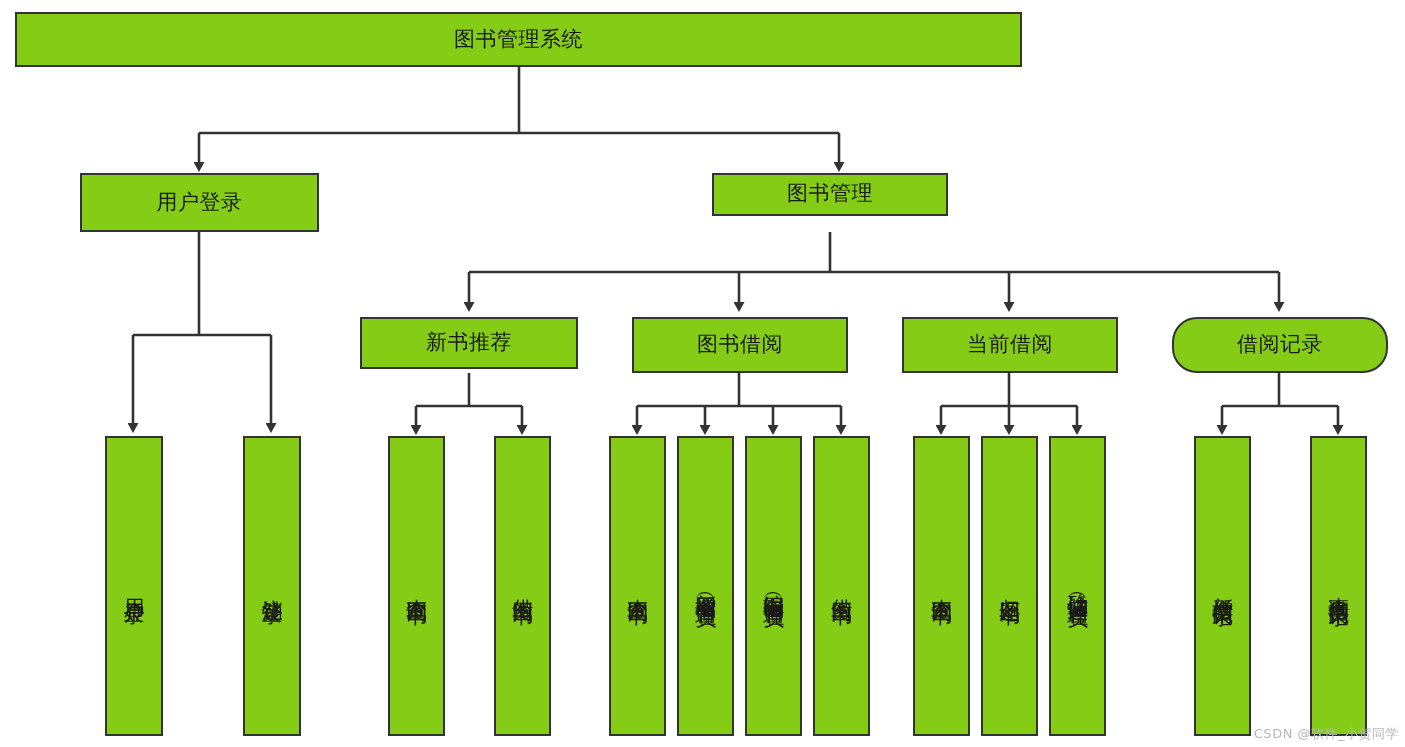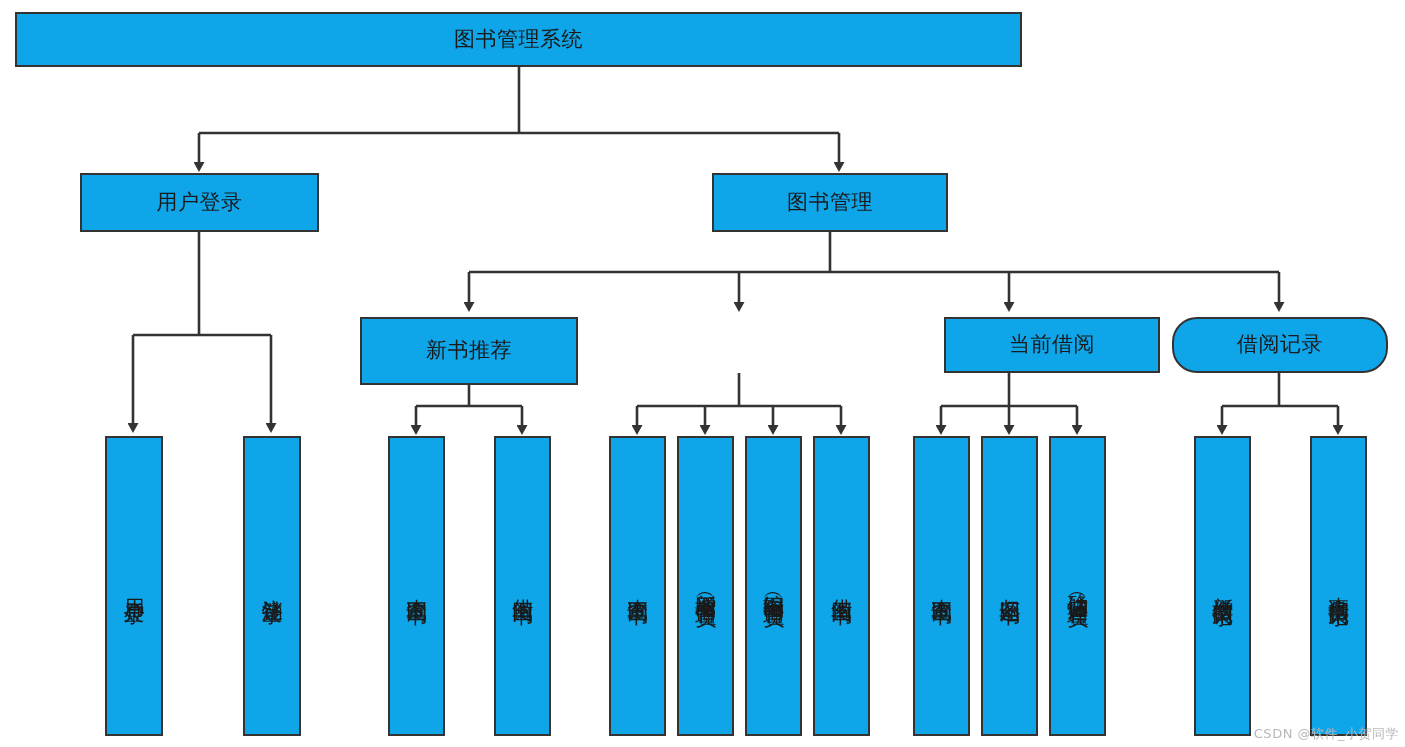--- a/index.html
+++ b/index.html
@@ -21,21 +21,21 @@
     position: absolute;
     left: 0;
     top: 0;
     width: 1405px;
     height: 747px;
   }
   .node {
     position: absolute;
     box-sizing: border-box;
     border: 2px solid #333333;
-    background: #0ea5e9;
+    background: #84cc16;
     display: flex;
     align-items: center;
     justify-content: center;
     color: #1a1a1a;
   }
   .node.horiz {
     font-size: 21px;
     line-height: 1.2;
     letter-spacing: 0.5px;
   }
@@ -119,28 +119,31 @@
     </g>
   </svg>
 
   <div class="node horiz" style="left:15px; top:12px; width:1007px; height:55px;">
     <span>图书管理系统</span>
   </div>
 
   <div class="node horiz" style="left:80px; top:173px; width:239px; height:59px;">
     <span>用户登录</span>
   </div>
-  <div class="node horiz" style="left:712px; top:173px; width:236px; height:59px;">
+  <div class="node horiz" style="left:712px; top:173px; width:236px; height:43px;font-family:Liberation Mono, monospace;">
     <span>图书管理</span>
   </div>
 
-  <div class="node horiz" style="left:360px; top:317px; width:218px; height:68px;">
+  <div class="node horiz" style="left:360px; top:317px; width:218px; height:52px;">
     <span>新书推荐</span>
   </div>
-  <div class="node horiz" style="left:944px; top:317px; width:216px; height:56px;">
+  <div class="node horiz" style="left:632px; top:317px; width:216px; height:56px;">
+    <span>图书借阅</span>
+  </div>
+  <div class="node horiz" style="left:902px; top:317px; width:216px; height:56px;">
     <span>当前借阅</span>
   </div>
   <div class="node horiz" style="left:1172px; top:317px; width:216px; height:56px;border-radius:25px;">
     <span>借阅记录</span>
   </div>
 
   <div class="node vert" style="left:105px; top:436px; width:58px; height:300px;">
     <span class="txt">用户登录</span>
   </div>
   <div class="node vert" style="left:243px; top:436px; width:58px; height:300px;">

